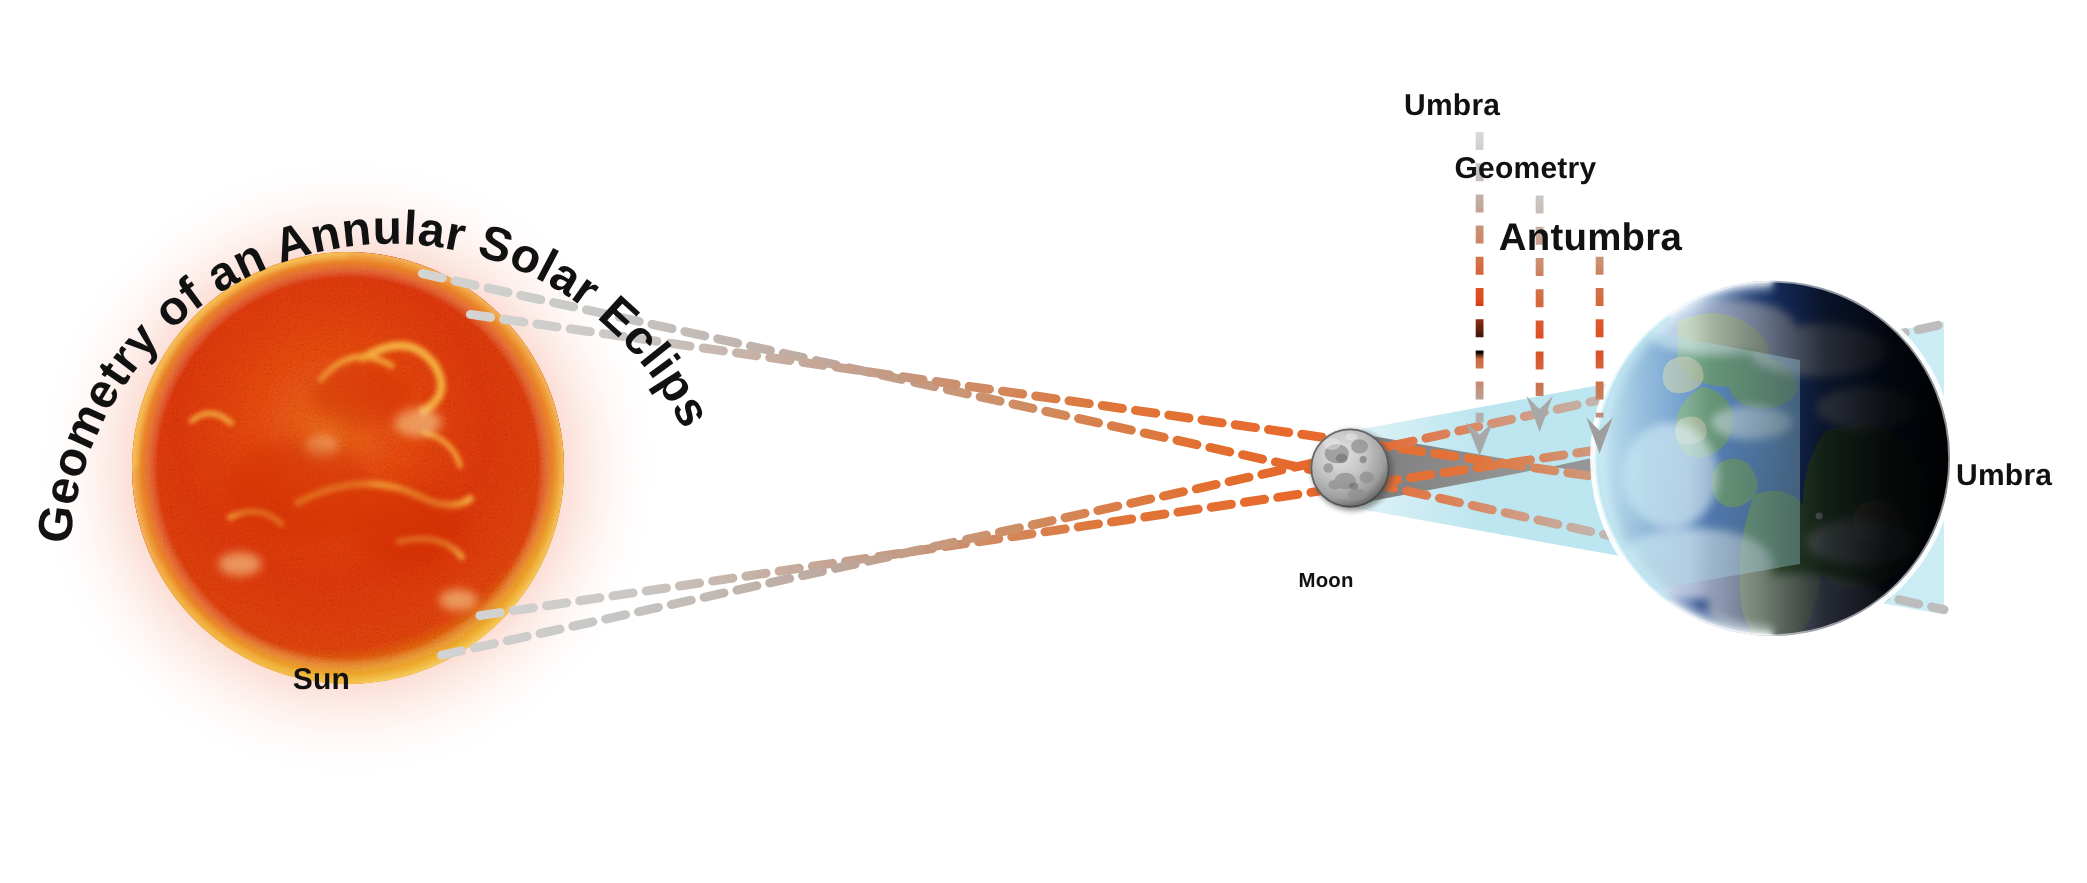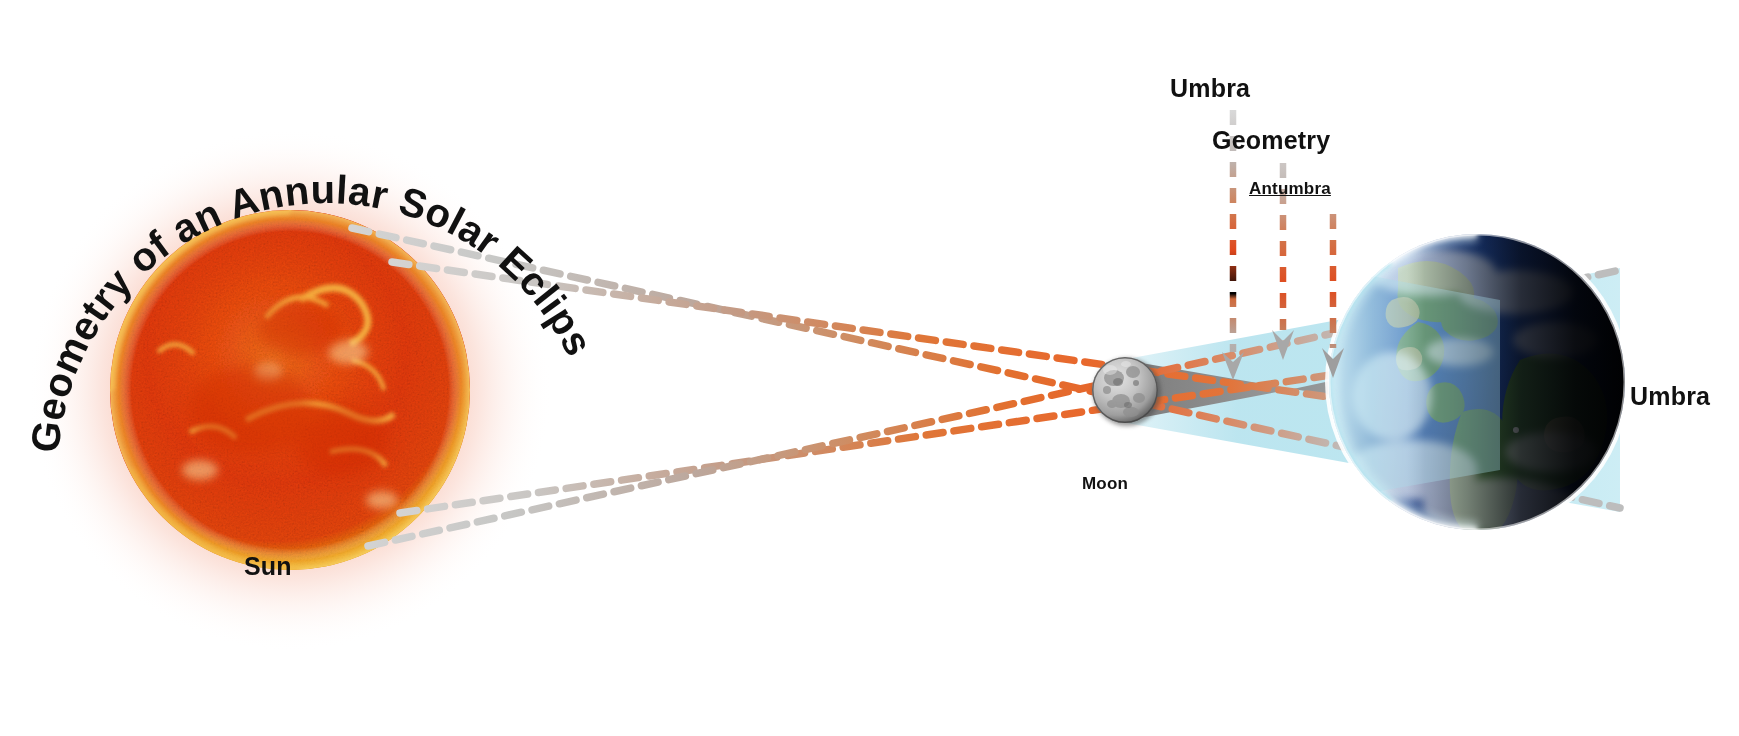--- a/index.html
+++ b/index.html
@@ -16,21 +16,21 @@
     font-family:"Liberation Sans","DejaVu Sans",sans-serif;
     font-weight:bold;color:#111111;
     white-space:nowrap;letter-spacing:.2px;
     -webkit-font-smoothing:antialiased;
   }
   .lbl-sun{left:244px;top:552px;font-size:25px;}
   .lbl-moon{left:1082px;top:474px;font-size:17px;}
   .lbl-earth{left:1630px;top:382px;font-size:25px;}
   .lbl-umbra{left:1170px;top:74px;font-size:25px;}
   .lbl-penumbra{left:1212px;top:126px;font-size:25px;}
-  .lbl-antumbra{left:1249px;top:179px;font-size:17px;text-decoration:underline;}
+  .lbl-antumbra{left:1249px;top:179px;font-size:32px;}
 </style>
 </head>
 <body>
 
 <div id="stage">
 
 <svg id="scene" viewBox="0 0 1739 736" xmlns="http://www.w3.org/2000/svg">
   <defs>
 
     <radialGradient id="sunGlow" cx="50%" cy="50%" r="50%">

